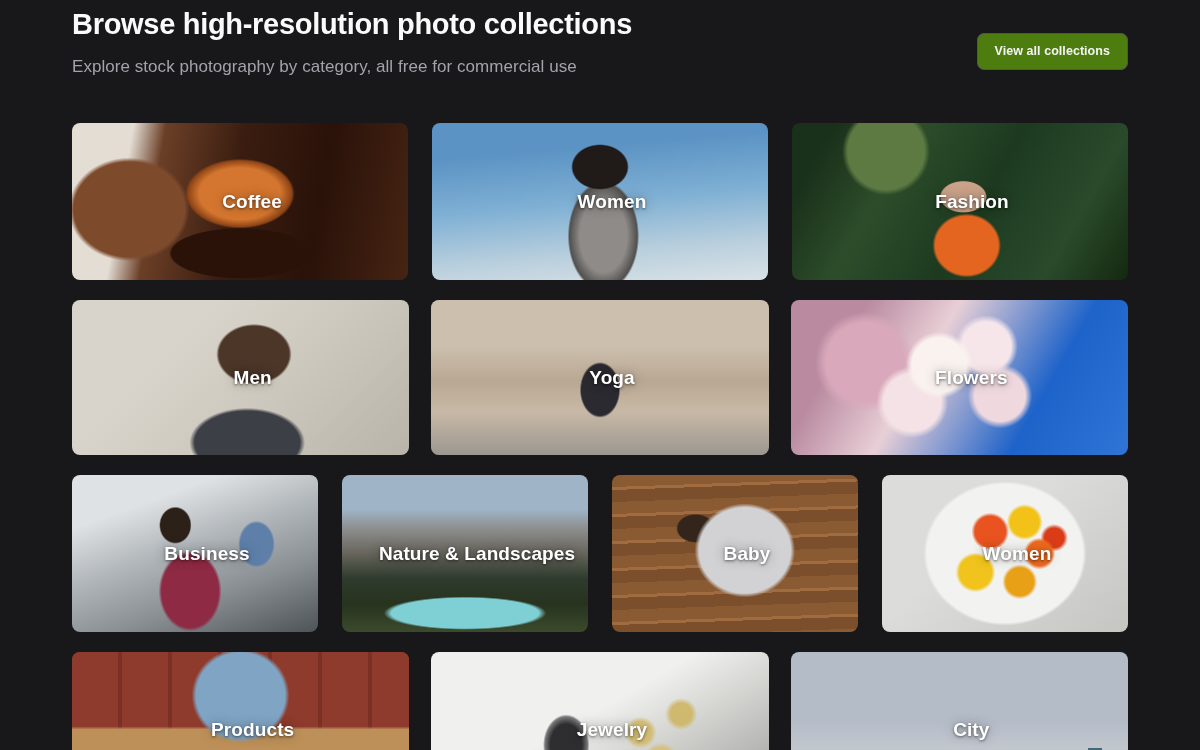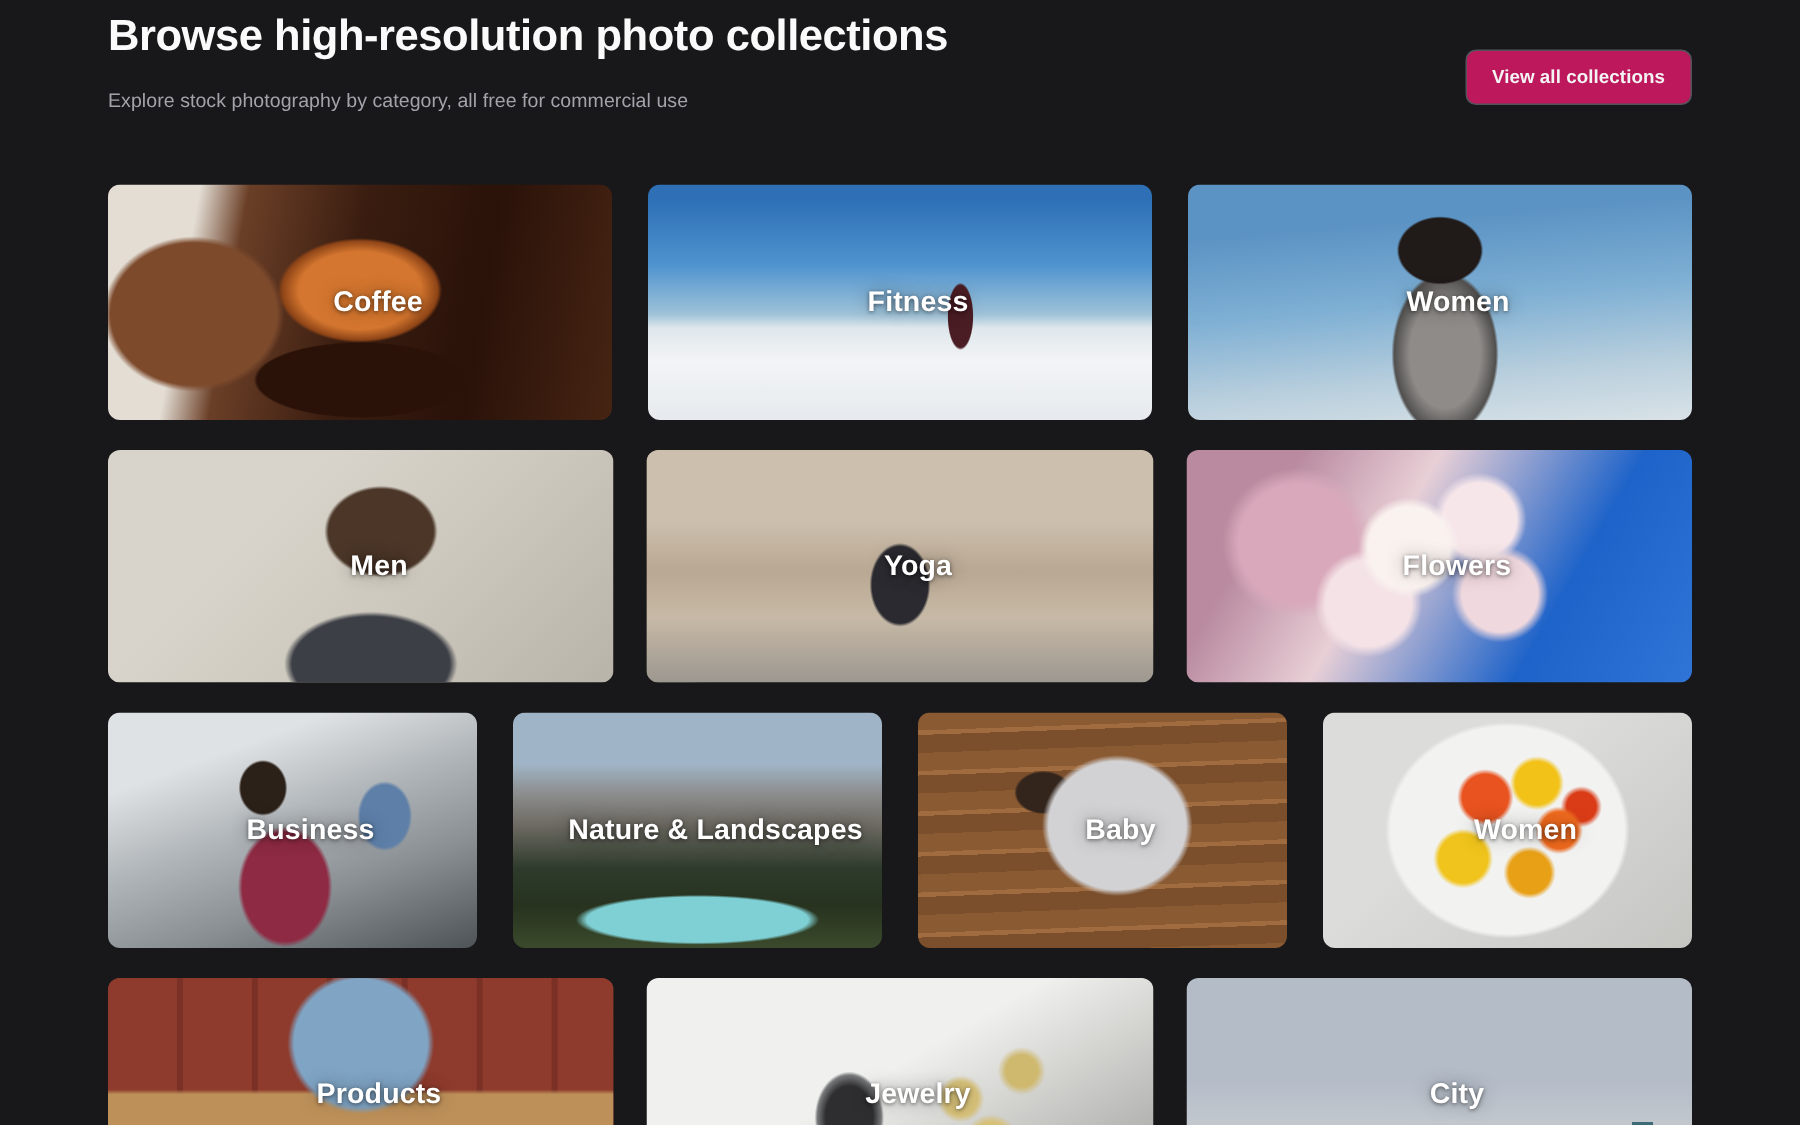--- a/index.html
+++ b/index.html
@@ -11,27 +11,27 @@
   }
   .page { position:relative; width:1200px; height:750px; }
 
   
   .header { position:absolute; left:72px; top:0; width:1056px; }
   .page-title {
     font-size:29px; font-weight:bold; color:#fafafa;
     letter-spacing:-0.3px; line-height:40px; padding-top:4px;
   }
   .page-sub {
-    font-size:13px; color:#a3a3aa; line-height:20px;
+    font-size:17px; color:#a3a3aa; line-height:20px;
     margin-top:13px; letter-spacing:0.05px;
   }
   .view-all {
     position:absolute; right:0; top:33px;
     padding:0 17px; height:37px; line-height:35px;
-    background:#be185d; border:1px solid #53535a;
+    background:#4d7c0f; border:1px solid #53535a;
     border-radius:7px; color:#f4f4f5;
     font-size:12.5px; font-weight:bold; cursor:pointer;
     letter-spacing:0.05px; white-space:nowrap;
   }
 
   
   .grid { position:absolute; left:72px; top:123px; width:1056px; }
   .row { display:flex; }
   .row-a { gap:24px; margin-bottom:20px; }        
   .row-b { gap:22px; margin-bottom:20px; }        
@@ -164,26 +164,26 @@
     <div class="view-all">View all collections</div>
   </div>
 
   <div class="grid">
       <div class="row row-a">
         <div class="card">
           <div class="art art-coffee"></div>
           <div class="cap">Coffee</div>
         </div>
         <div class="card">
-          <div class="art art-fitness"></div>
-          <div class="cap">Fitness</div>
-        </div>
-        <div class="card">
           <div class="art art-women"></div>
           <div class="cap">Women</div>
+        </div>
+        <div class="card">
+          <div class="art art-fashion"></div>
+          <div class="cap">Fashion</div>
         </div>
       </div>
       <div class="row row-b">
         <div class="card">
           <div class="art art-men"></div>
           <div class="cap">Men</div>
         </div>
         <div class="card">
           <div class="art art-yoga"></div>
           <div class="cap">Yoga</div>

